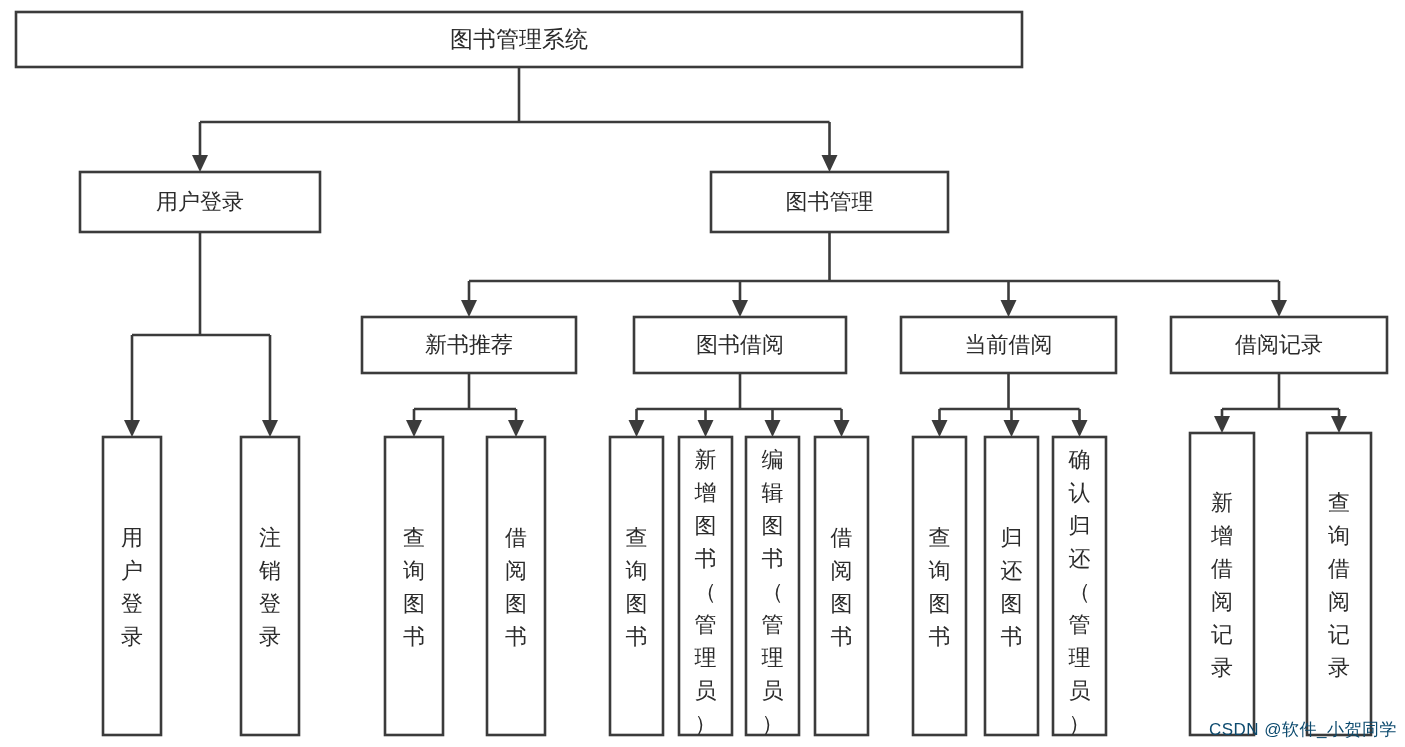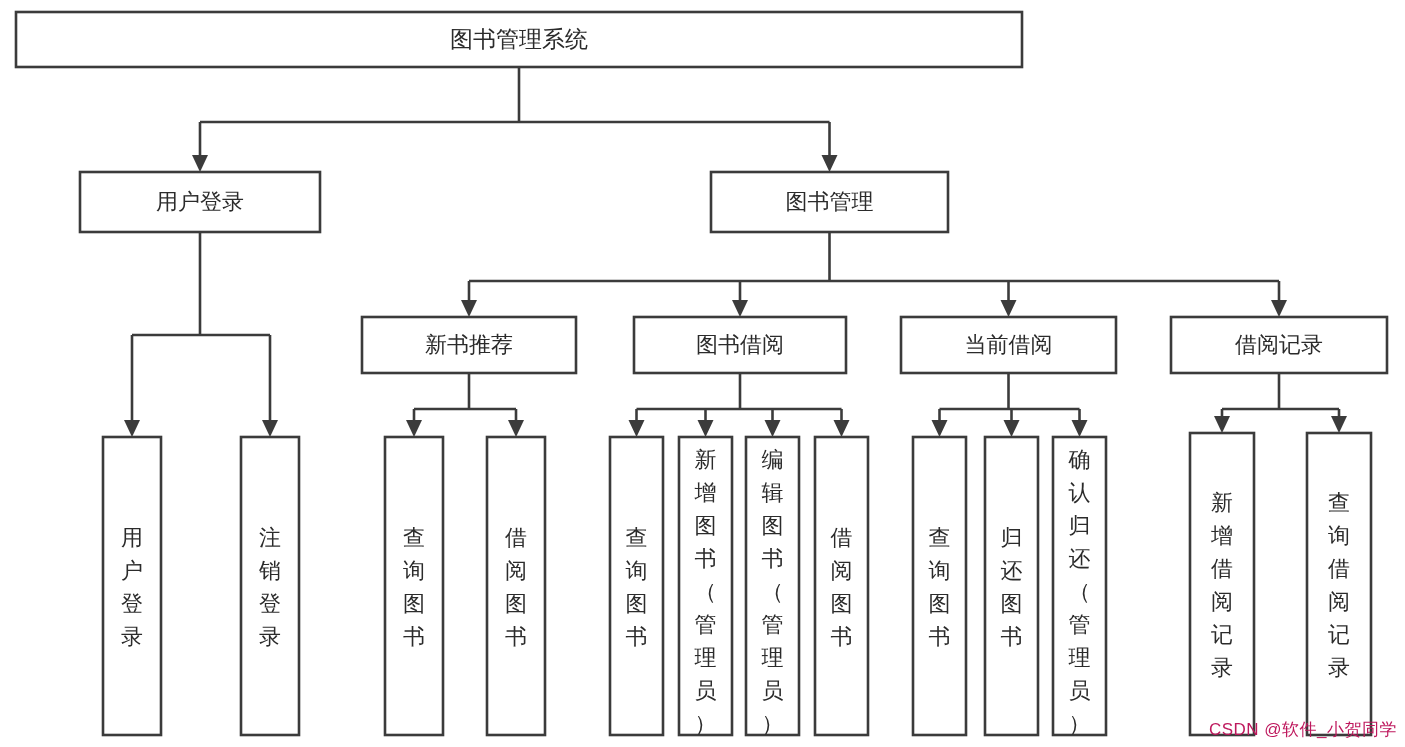--- a/index.html
+++ b/index.html
@@ -58,21 +58,21 @@
   .arrow-head {
     fill: #3b3b3b;
     stroke: none;
   }
   .watermark {
     position: absolute;
     right: 8px;
     bottom: 6px;
     font-family: "Liberation Sans", "DejaVu Sans", sans-serif;
     font-size: 17px;
-    color: #be185d;
+    color: #0c4a6e;
     letter-spacing: 0.5px;
     white-space: nowrap;
     user-select: none;
   }
 </style>
 </head>
 <body>
 
 <div id="diagram-root">
 

